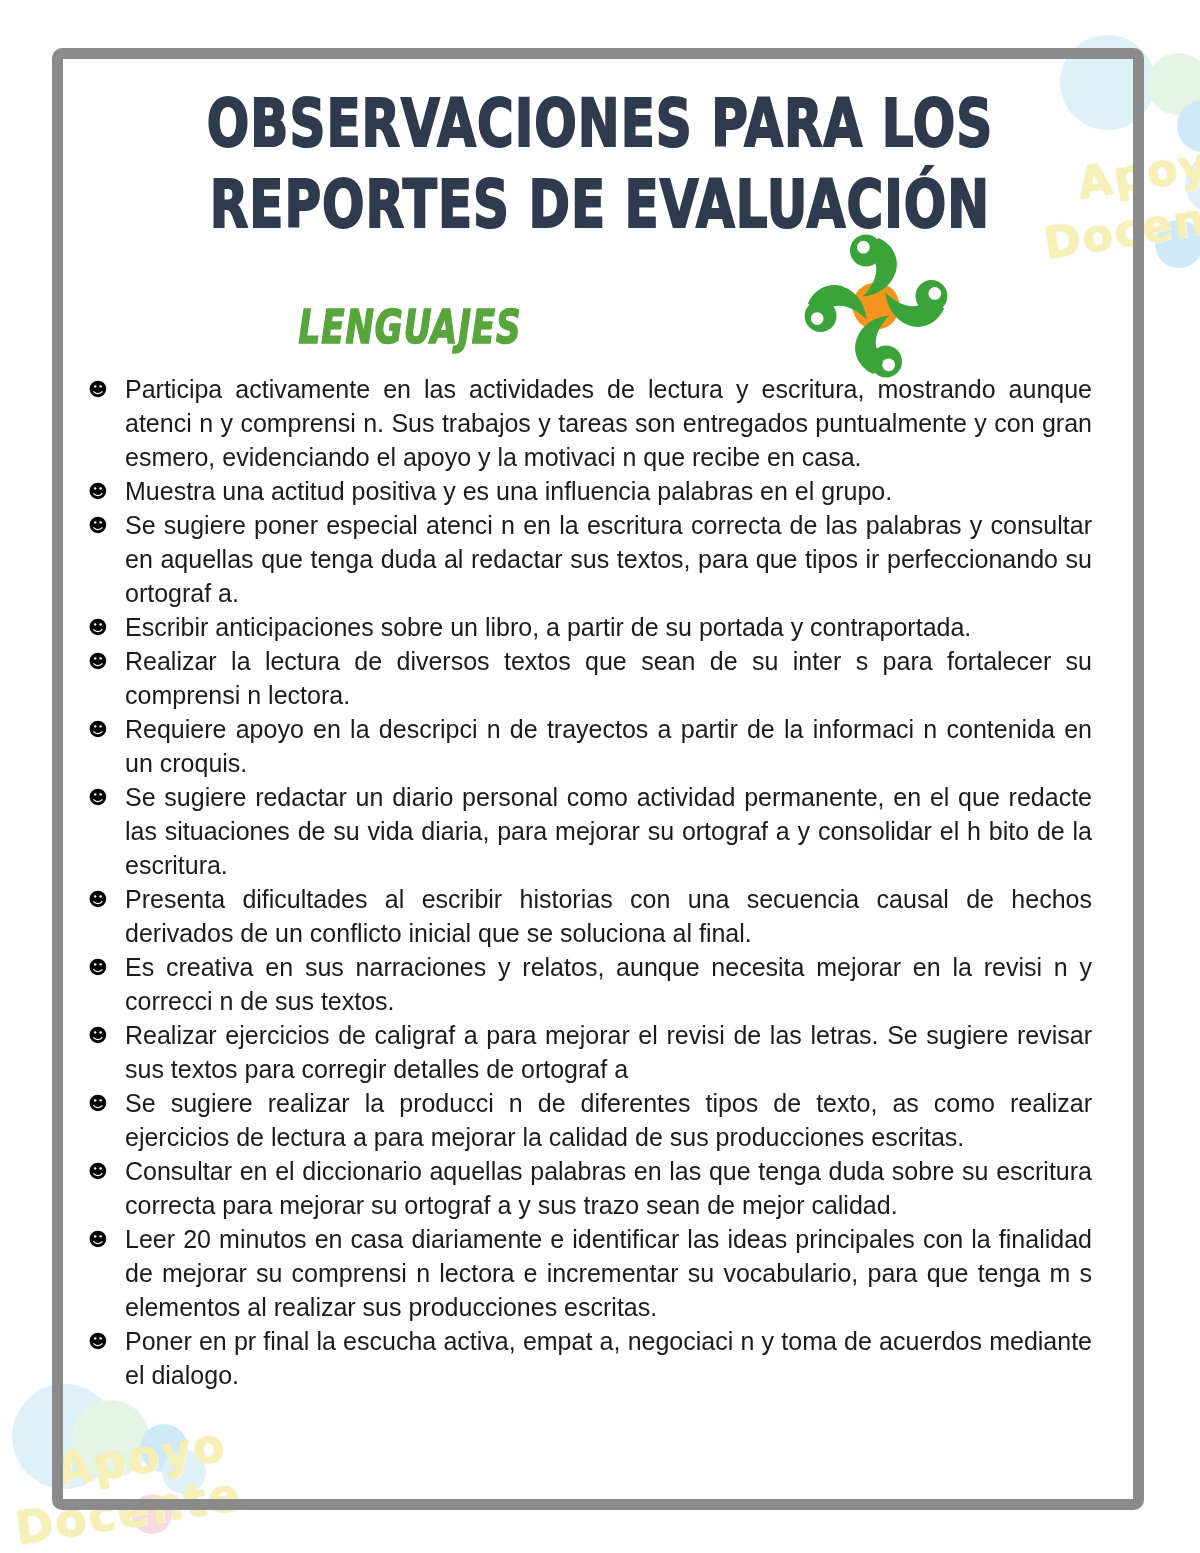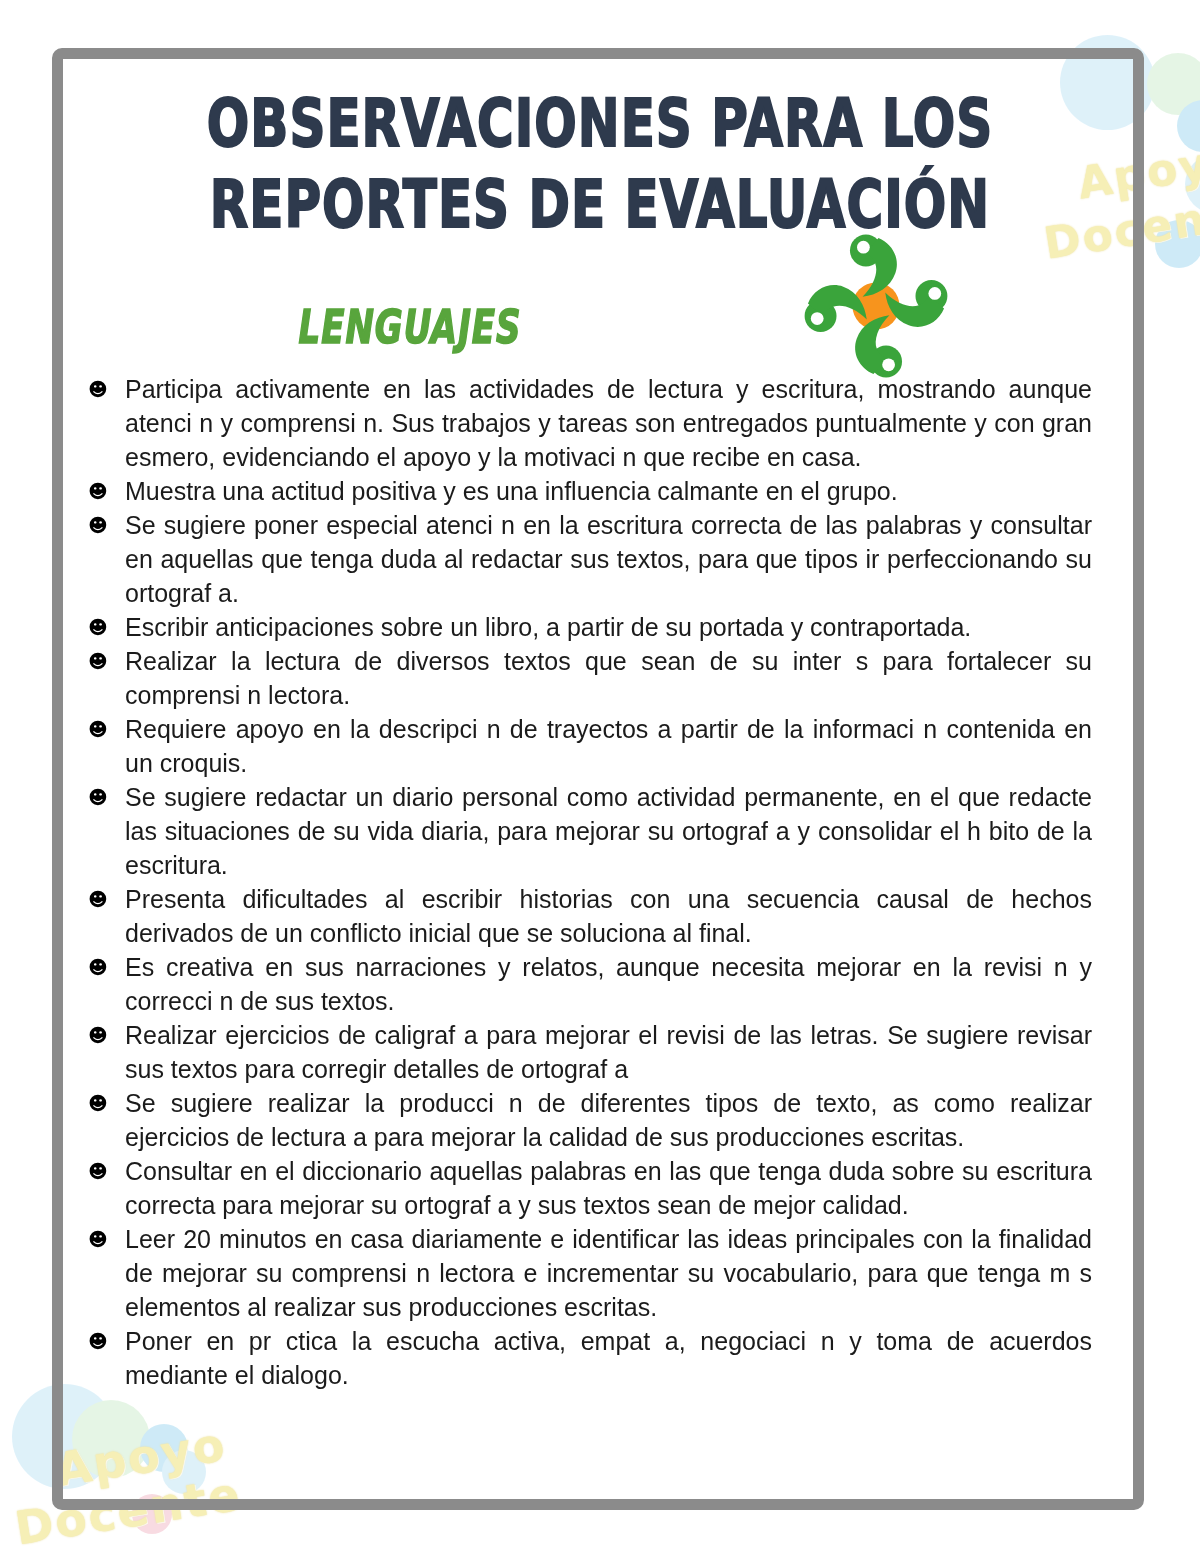--- a/index.html
+++ b/index.html
@@ -108,21 +108,21 @@
     </g>
   </svg>
 
   <div class="list" id="obs-list">
       <div class="obs-item">
         <span class="bullet">☻</span>
         <span class="obs-text">Participa activamente en las actividades de lectura y escritura, mostrando aunque atenci n y comprensi n. Sus trabajos y tareas son entregados puntualmente y con gran esmero, evidenciando el apoyo y la motivaci n que recibe en casa.</span>
       </div>
       <div class="obs-item">
         <span class="bullet">☻</span>
-        <span class="obs-text">Muestra una actitud positiva y es una influencia calmante en el grupo.</span>
+        <span class="obs-text">Muestra una actitud positiva y es una influencia palabras en el grupo.</span>
       </div>
       <div class="obs-item">
         <span class="bullet">☻</span>
         <span class="obs-text">Se sugiere poner especial atenci n en la escritura correcta de las palabras y consultar en aquellas que tenga duda al redactar sus textos, para que tipos ir perfeccionando su ortograf a.</span>
       </div>
       <div class="obs-item">
         <span class="bullet">☻</span>
         <span class="obs-text">Escribir anticipaciones sobre un libro, a partir de su portada y contraportada.</span>
       </div>
       <div class="obs-item">
@@ -148,25 +148,25 @@
       <div class="obs-item">
         <span class="bullet">☻</span>
         <span class="obs-text">Realizar ejercicios de caligraf a para mejorar el revisi de las letras. Se sugiere revisar sus textos para corregir detalles de ortograf a</span>
       </div>
       <div class="obs-item">
         <span class="bullet">☻</span>
         <span class="obs-text">Se sugiere realizar la producci n de diferentes tipos de texto, as  como realizar ejercicios de lectura a para mejorar la calidad de sus producciones escritas.</span>
       </div>
       <div class="obs-item">
         <span class="bullet">☻</span>
-        <span class="obs-text">Consultar en el diccionario aquellas palabras en las que tenga duda sobre su escritura correcta para mejorar su ortograf a y sus textos sean de mejor calidad.</span>
+        <span class="obs-text">Consultar en el diccionario aquellas palabras en las que tenga duda sobre su escritura correcta para mejorar su ortograf a y sus trazo sean de mejor calidad.</span>
       </div>
       <div class="obs-item">
         <span class="bullet">☻</span>
         <span class="obs-text">Leer 20 minutos en casa diariamente e identificar las ideas principales con la finalidad de mejorar su comprensi n lectora e incrementar su vocabulario, para que tenga m s elementos al realizar sus producciones escritas.</span>
       </div>
       <div class="obs-item">
         <span class="bullet">☻</span>
-        <span class="obs-text">Poner en pr ctica la escucha activa, empat a, negociaci n y toma de acuerdos mediante el dialogo.</span>
+        <span class="obs-text">Poner en pr final la escucha activa, empat a, negociaci n y toma de acuerdos mediante el dialogo.</span>
       </div>
     </div>
 
 </div>
 
 </body></html>

